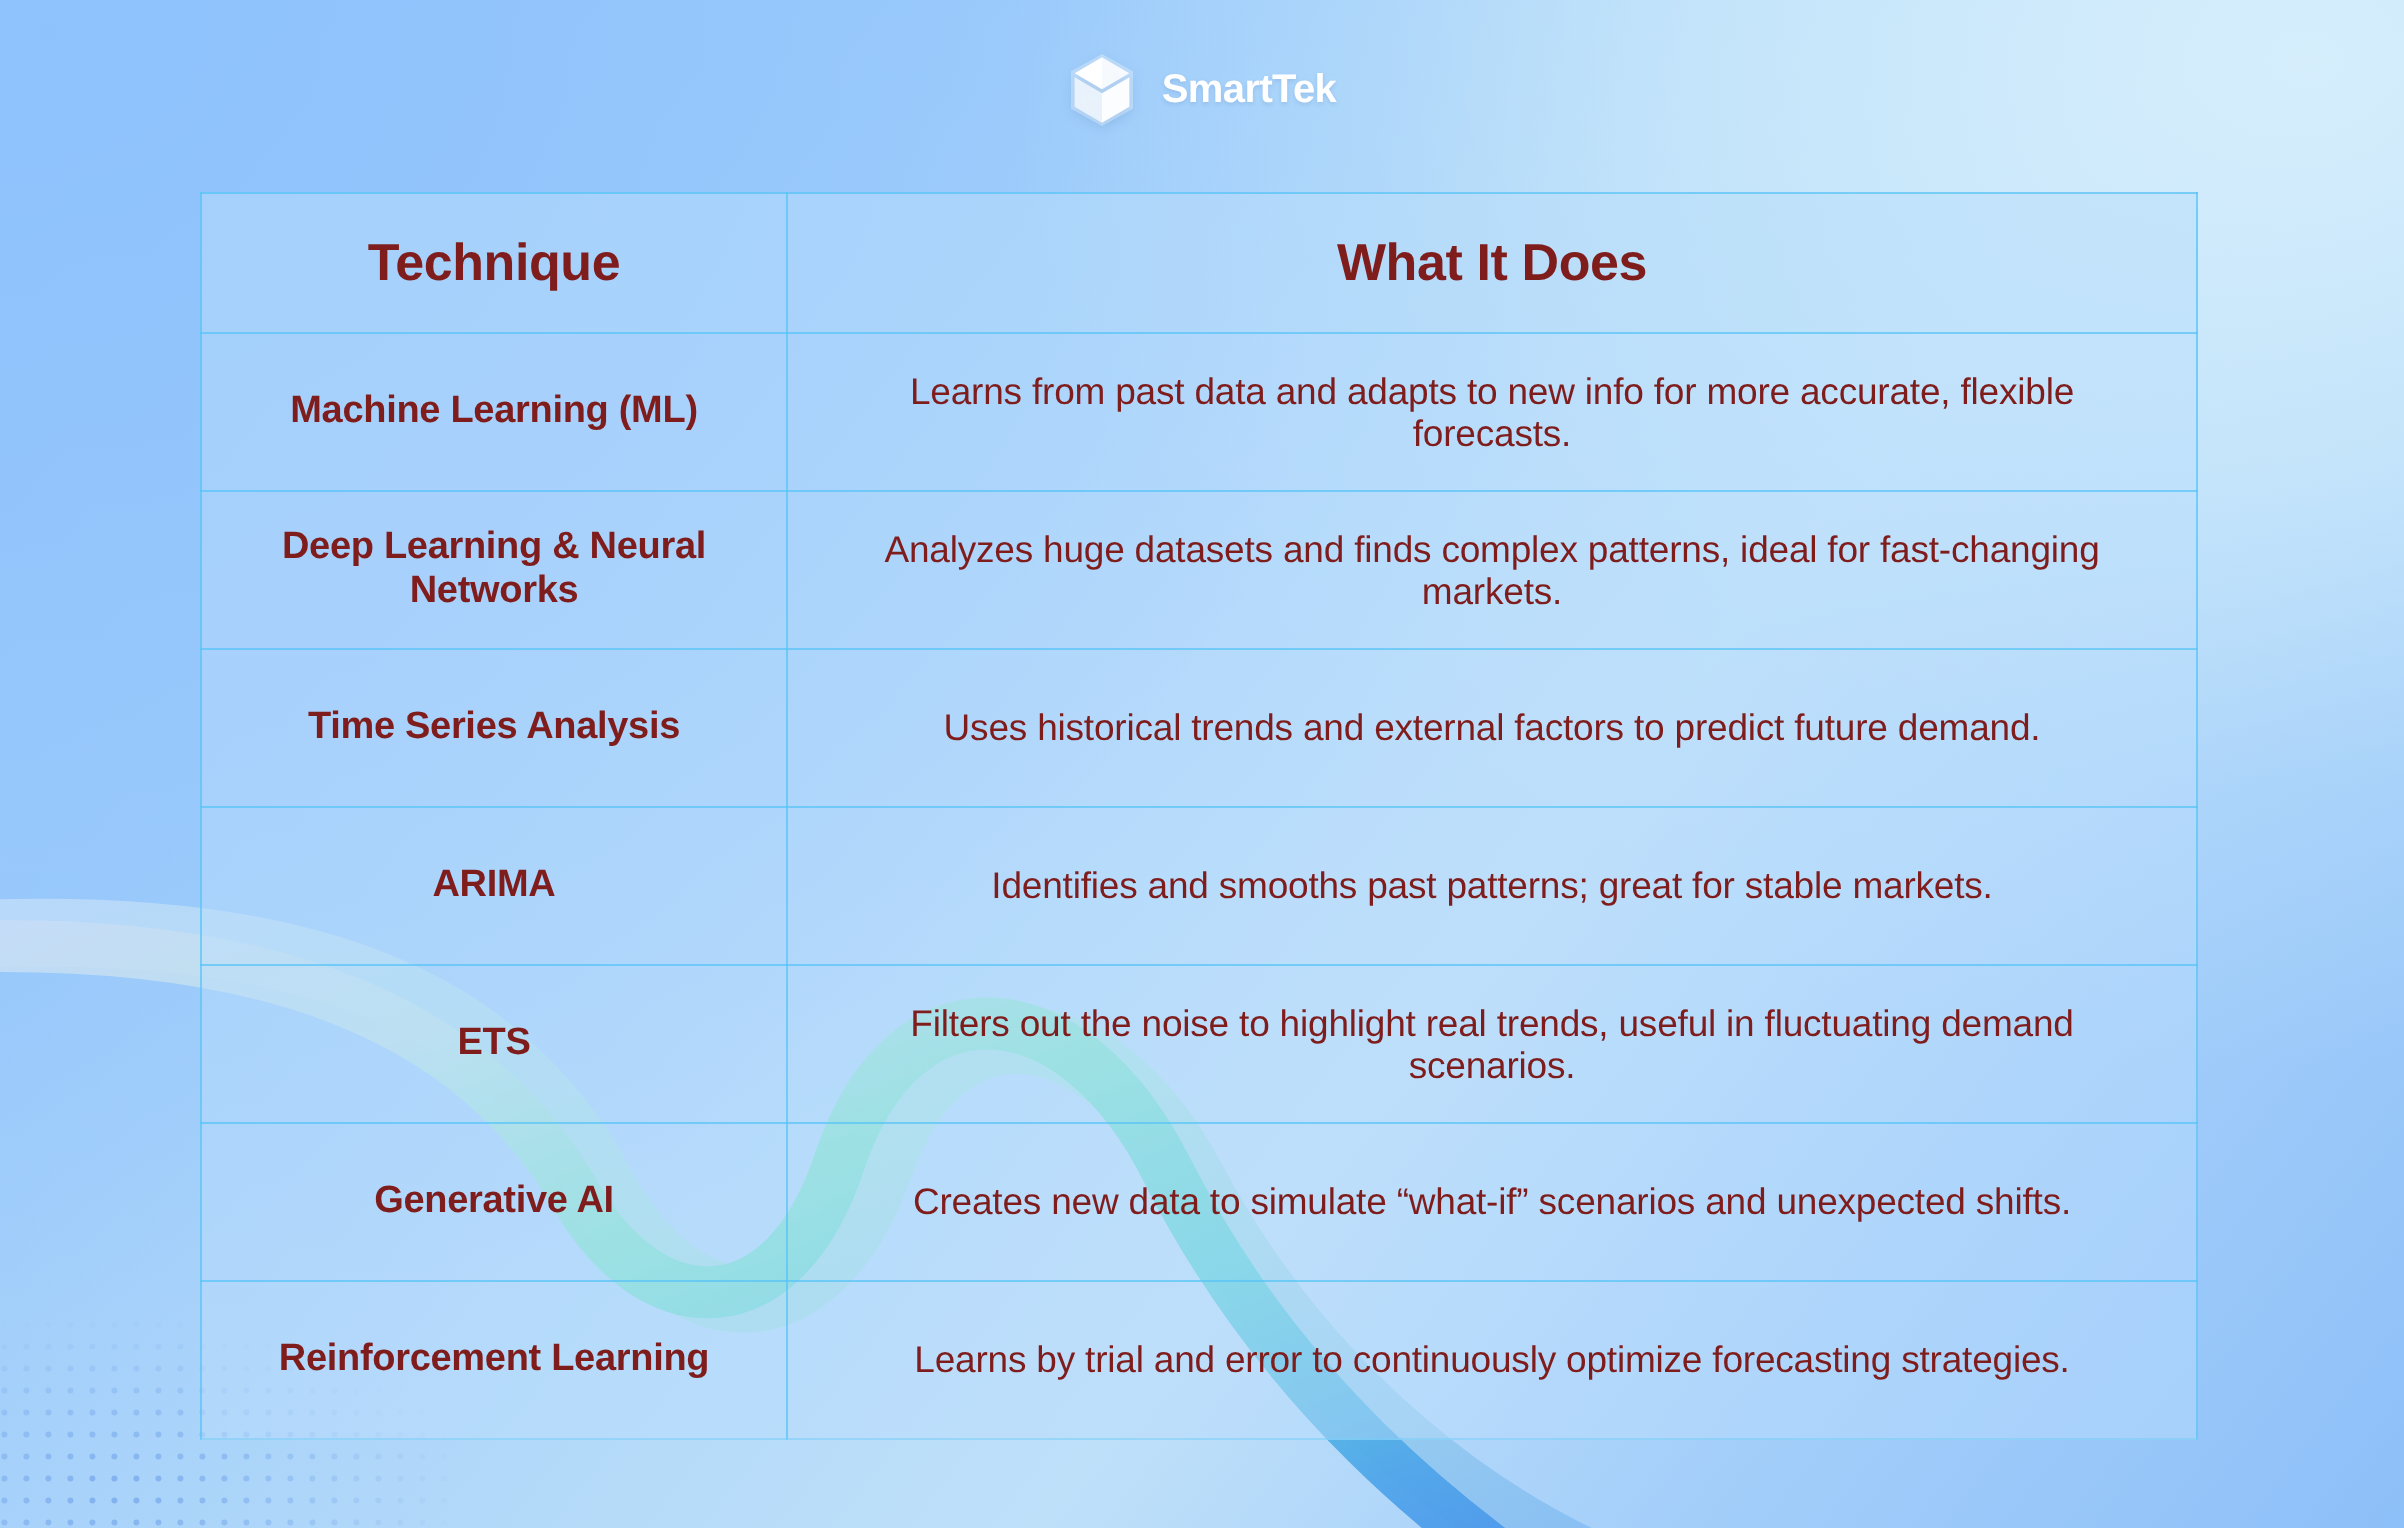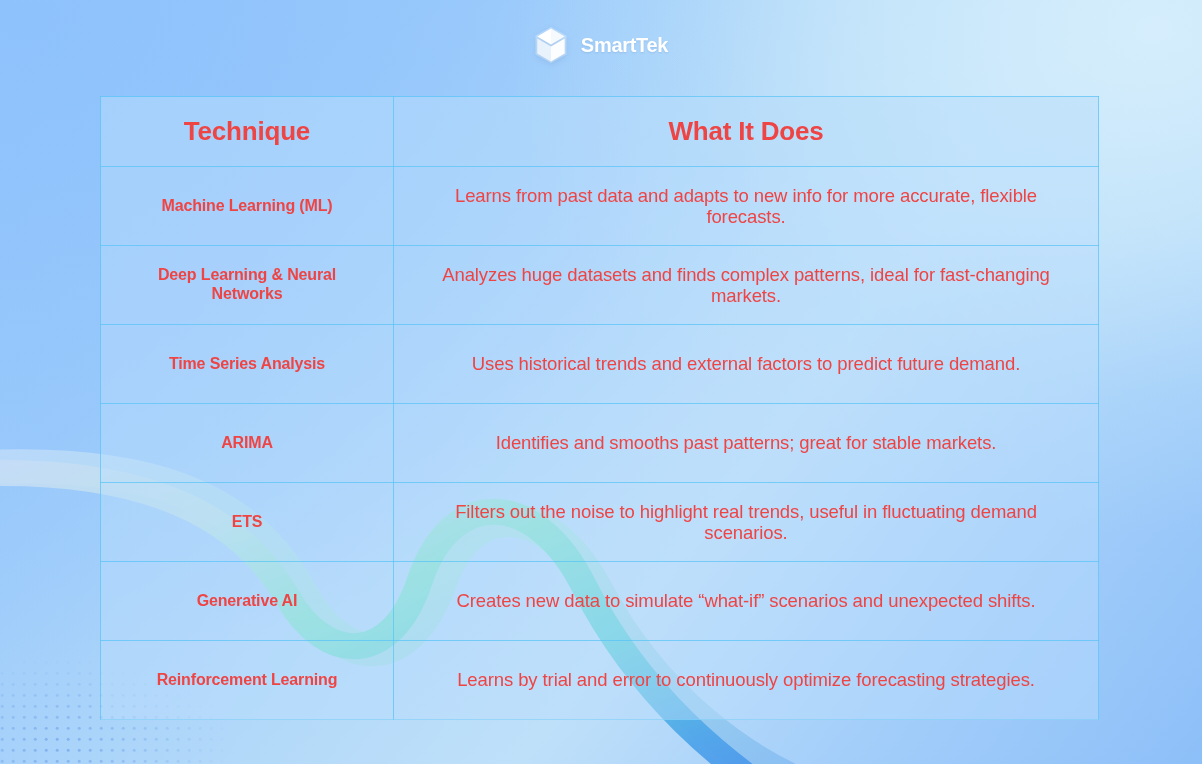--- a/index.html
+++ b/index.html
@@ -47,38 +47,38 @@
     border-collapse:collapse;
     table-layout:fixed;
     background:rgba(186,221,253,0.30);
     border:1px solid rgba(88,196,246,0.85);
   }
   .dtable col.c1 { width:293px; }
   .dtable col.c2 { width:705px; }
 
   .dtable th, .dtable td {
     border:1px solid rgba(88,196,246,0.72);
-    color:#ef4444;
+    color:#7f1d1d;
     text-align:center;
     vertical-align:middle;
     background:rgba(190,223,253,0.22);
   }
 
   .dtable thead th {
     height:70px;
     font-size:26px;
     font-weight:bold;
     letter-spacing:-0.2px;
     background:rgba(186,221,253,0.30);
   }
 
   .dtable tbody td { height:69px; }
 
   .dtable td.tech {
-    font-size:16px;
+    font-size:19px;
     font-weight:bold;
     line-height:1.18;
     padding:6px 20px;
     letter-spacing:-0.15px;
   }
   .dtable td.desc {
     font-size:18.5px;
     font-weight:normal;
     line-height:1.16;
     padding:6px 26px;

